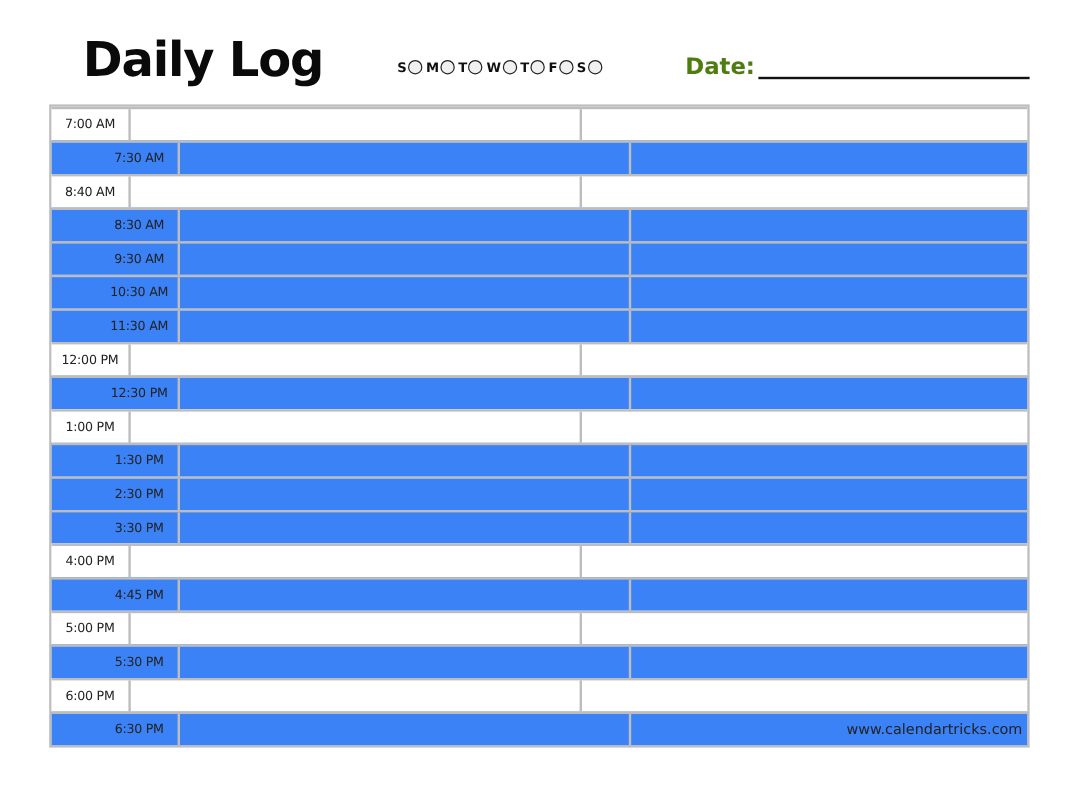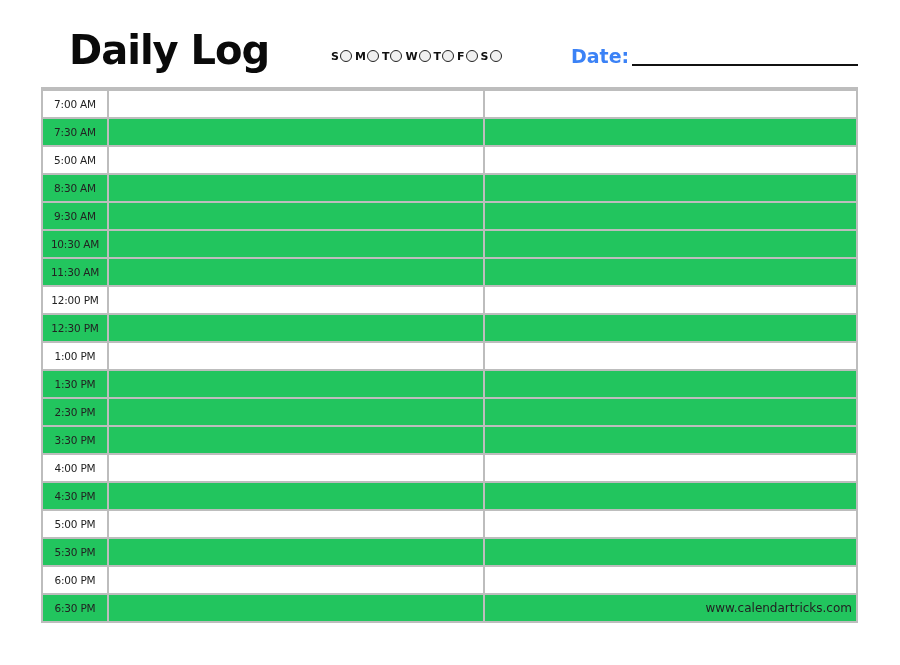--- a/index.html
+++ b/index.html
@@ -2,30 +2,30 @@
 <html><head>
   <meta charset="utf-8">
   <style>
     html, body { margin: 0; padding: 0; background: #ffffff; }
     body { width: 900px; height: 665px; position: relative; overflow: hidden; font-family: "DejaVu Sans", sans-serif; color: #111; }
     .title { position: absolute; left: 41px; top: 24px; font-family: "DejaVu Sans", sans-serif; font-weight: bold; font-size: 40px; letter-spacing: -1px; line-height: 52px; color: #0a0a0a; margin-left: 28px; }
     .days { position: absolute; left: 331px; top: 46px; display: flex; align-items: center; height: 20px; }
     .day { display: flex; align-items: center; }
     .day-letter { font-family: "DejaVu Sans", sans-serif; font-weight: bold; font-size: 11px; color: #111; margin-right: 1px; }
     .day-circle { width: 12px; height: 12px; border: 1.3px solid #222; border-radius: 50%; background: #f0f0f0; margin-right: 3px; box-sizing: border-box; }
-    .date-label { position: absolute; left: 571px; top: 44px; font-family: "DejaVu Sans", sans-serif; font-weight: bold; font-size: 19px; line-height: 24px; color: #3b82f6; }
+    .date-label { position: absolute; left: 571px; top: 44px; font-family: "DejaVu Sans", sans-serif; font-weight: bold; font-size: 19px; line-height: 24px; color: #4d7c0f; }
     .date-line { position: absolute; left: 632px; top: 64px; width: 226px; height: 2px; background: #111; border: none; padding: 0; }
     .table { position: absolute; left: 41px; top: 87px; width: 817px; border: 2px solid #bdbdbd; box-sizing: border-box; }
     .row { display: grid; grid-template-columns: 64px 376px 1fr; height: 28px; border-top: 2px solid #bdbdbd; box-sizing: border-box; }
     .row.header { border-top: none; height: 22px; background: #e8e8e8; }
     .cell { border-left: 2px solid #bdbdbd; box-sizing: border-box; display: flex; align-items: center; justify-content: center; font-size: 11px; color: #222; overflow: hidden; }
     .cell:first-child { border-left: none; }
     .row.header .cell { font-weight: bold; font-size: 12.5px; color: #111; }
     .row.odd { background: #ffffff; }
-    .row.even { background: #22c55e; }
+    .row.even { background: #3b82f6; padding-left: 41px; }
     .time-cell { font-size: 10.5px; letter-spacing: -0.2px; }
     .notes-footer { justify-content: flex-end; padding-right: 4px; font-size: 12px; color: #222; text-align: center; }
   </style>
 </head>
 <body>
 
 <div class="title">Daily Log</div>
 
 <div class="days" id="days">
     <span class="day">
@@ -66,21 +66,21 @@
       <div class="cell time-cell">7:00 AM</div>
       <div class="cell"></div>
       <div class="cell"></div>
     </div>
     <div class="row even">
       <div class="cell time-cell">7:30 AM</div>
       <div class="cell"></div>
       <div class="cell"></div>
     </div>
     <div class="row odd">
-      <div class="cell time-cell">5:00 AM</div>
+      <div class="cell time-cell">8:40 AM</div>
       <div class="cell"></div>
       <div class="cell"></div>
     </div>
     <div class="row even">
       <div class="cell time-cell">8:30 AM</div>
       <div class="cell"></div>
       <div class="cell"></div>
     </div>
     <div class="row even">
       <div class="cell time-cell">9:30 AM</div>
@@ -126,21 +126,21 @@
       <div class="cell time-cell">3:30 PM</div>
       <div class="cell"></div>
       <div class="cell"></div>
     </div>
     <div class="row odd">
       <div class="cell time-cell">4:00 PM</div>
       <div class="cell"></div>
       <div class="cell"></div>
     </div>
     <div class="row even">
-      <div class="cell time-cell">4:30 PM</div>
+      <div class="cell time-cell">4:45 PM</div>
       <div class="cell"></div>
       <div class="cell"></div>
     </div>
     <div class="row odd">
       <div class="cell time-cell">5:00 PM</div>
       <div class="cell"></div>
       <div class="cell"></div>
     </div>
     <div class="row even">
       <div class="cell time-cell">5:30 PM</div>

